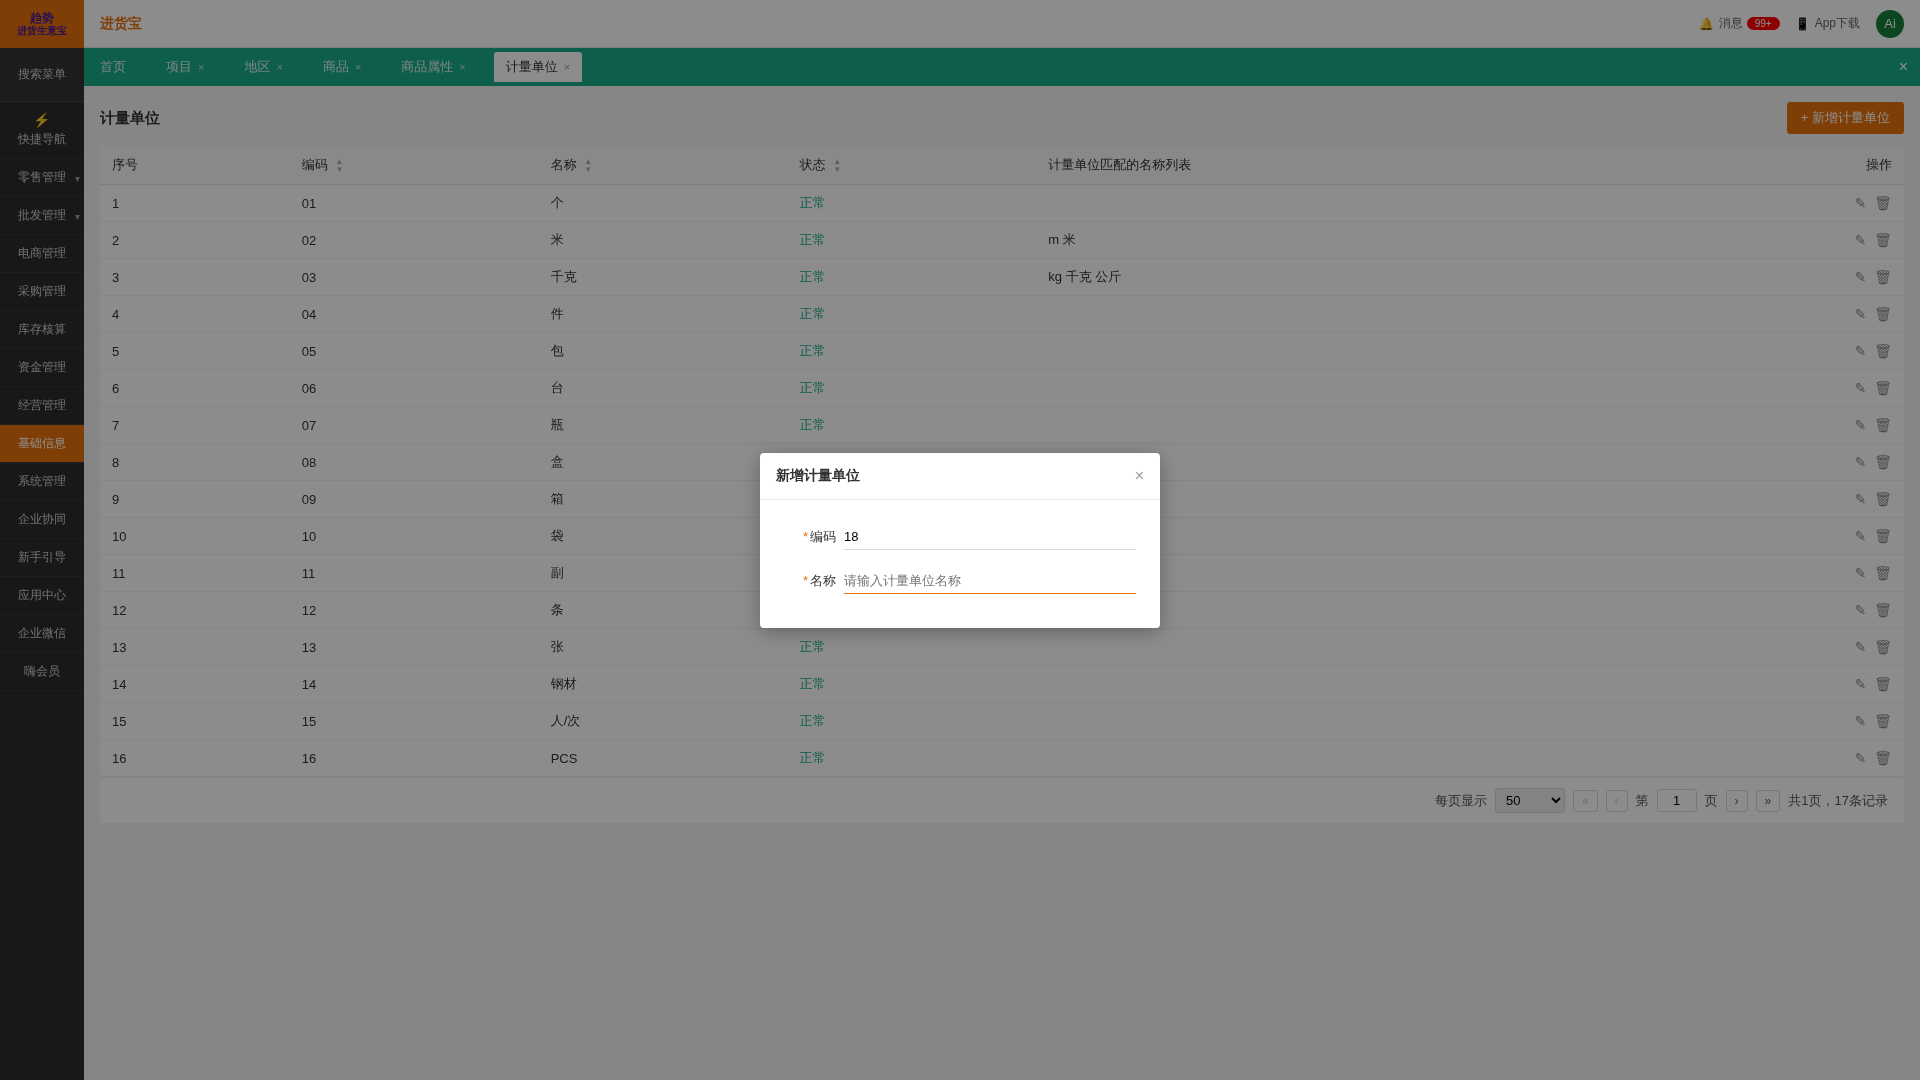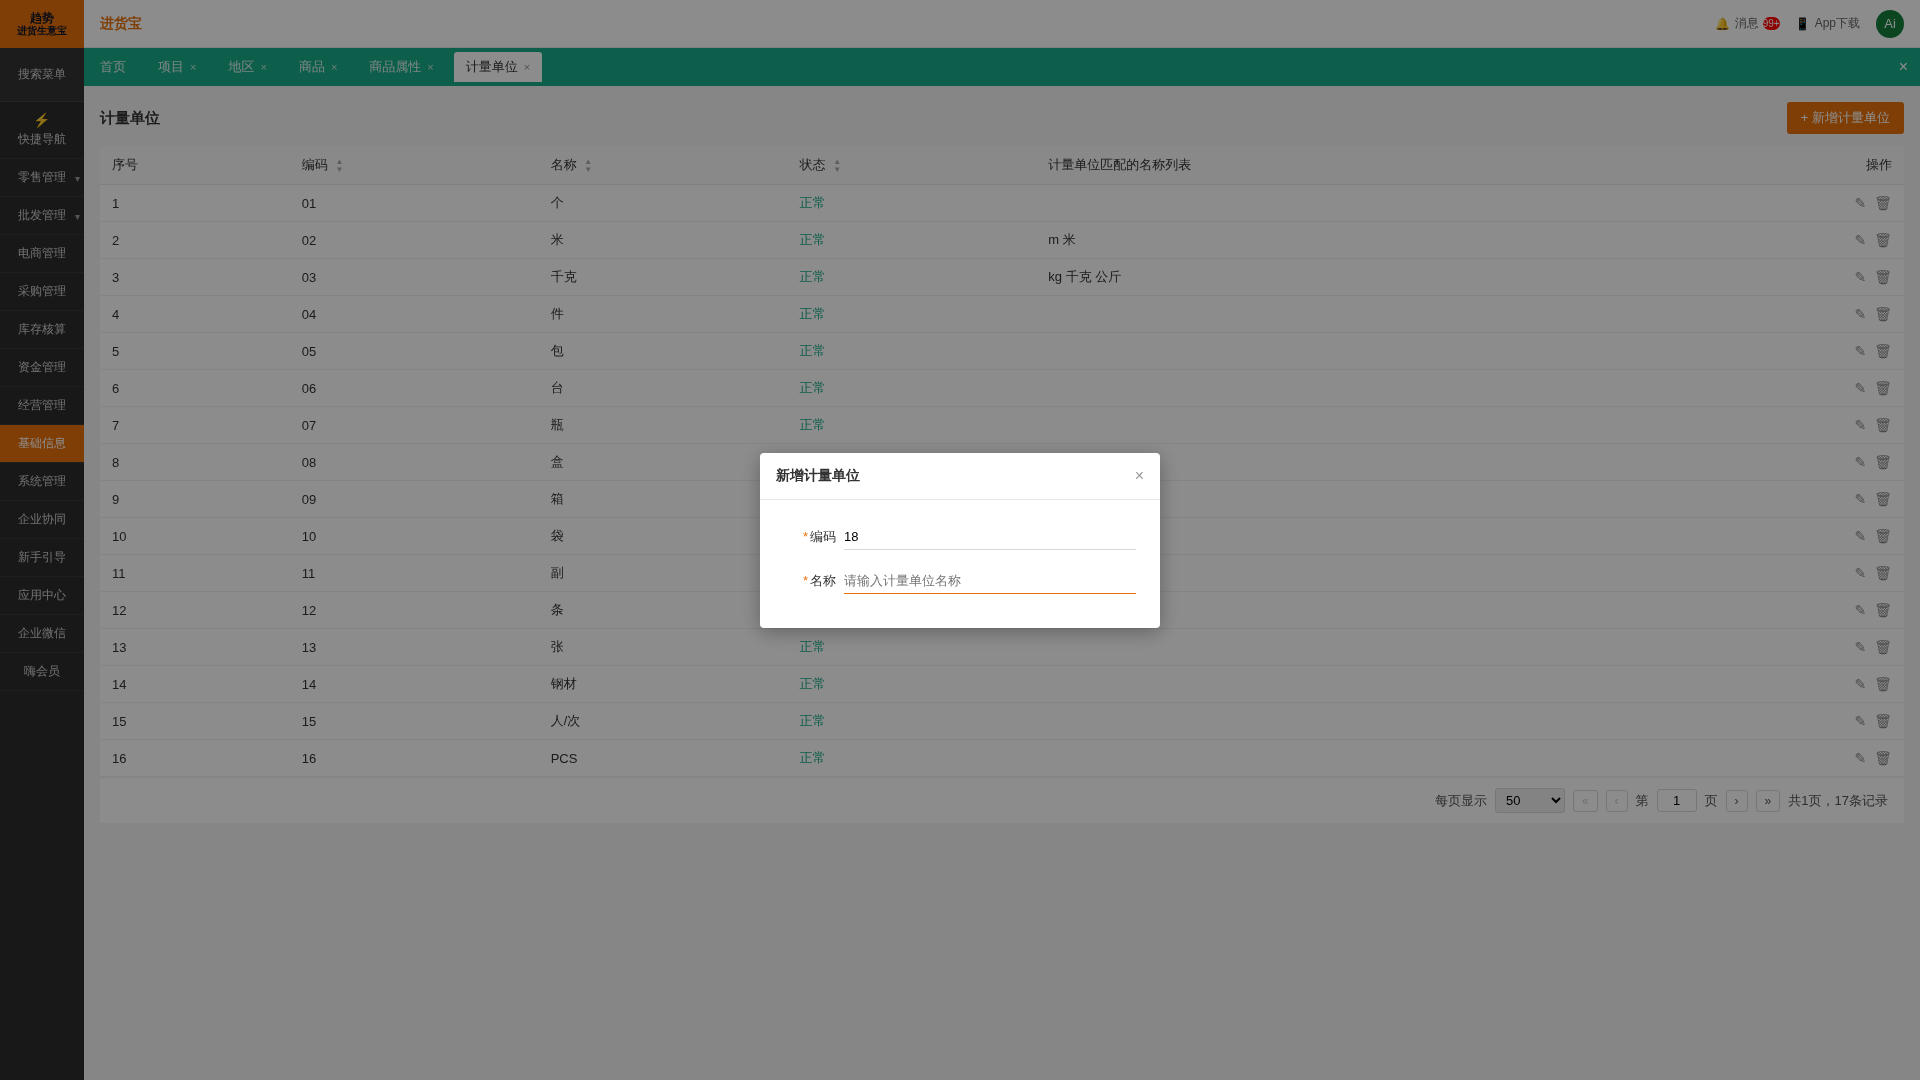--- a/index.html
+++ b/index.html
@@ -13,21 +13,21 @@
       flex-direction: column;
       height: 100%;
       flex-shrink: 0;
     }
     .sidebar-logo {
       background: #e8720c;
       height: 48px;
       display: flex;
       align-items: center;
       justify-content: center;
-      color: #0f172a;
+      color: #4c1d95;
       font-size: 12px;
       font-weight: bold;
       padding: 4px;
     }
     .sidebar-logo-text { line-height: 1.2; text-align: center; }
     .sidebar-search {
       padding: 18px 6px;
       background: #333;
       color: #ccc;
       font-size: 12px;
@@ -69,32 +69,32 @@
       display: flex;
       align-items: center;
       justify-content: space-between;
       padding: 0 16px;
       border-bottom: 1px solid #e8e8e8;
       flex-shrink: 0;
     }
     .header-left { display: flex; align-items: center; gap: 8px; }
     .header-right { display: flex; align-items: center; gap: 16px; }
     .header-btn { font-size: 12px; color: #666; cursor: pointer; display: flex; align-items: center; gap: 4px; }
-    .header-badge { background: #f00; color: white; border-radius: 10px; font-size: 10px; padding: 1px 0; }
+    .header-badge { background: #f00; color: white; border-radius: 10px; font-size: 10px; padding: 1px 8px; }
     .header-avatar { width: 28px; height: 28px; background: #15803d; border-radius: 50%; display: flex; align-items: center; justify-content: center; color: white; font-size: 13px; }
 
     
     .tabs-bar {
       background: #1aab8b;
       height: 38px;
       display: flex;
       align-items: center;
       padding: 16px 4px;
       flex-shrink: 0;
-      gap: 8px;
+      gap: 16px;
     }
     .tab {
       height: 30px;
       padding: 0 12px;
       display: flex;
       align-items: center;
       gap: 6px;
       border-radius: 3px 3px 0 0;
       cursor: pointer;
       font-size: 13px;

